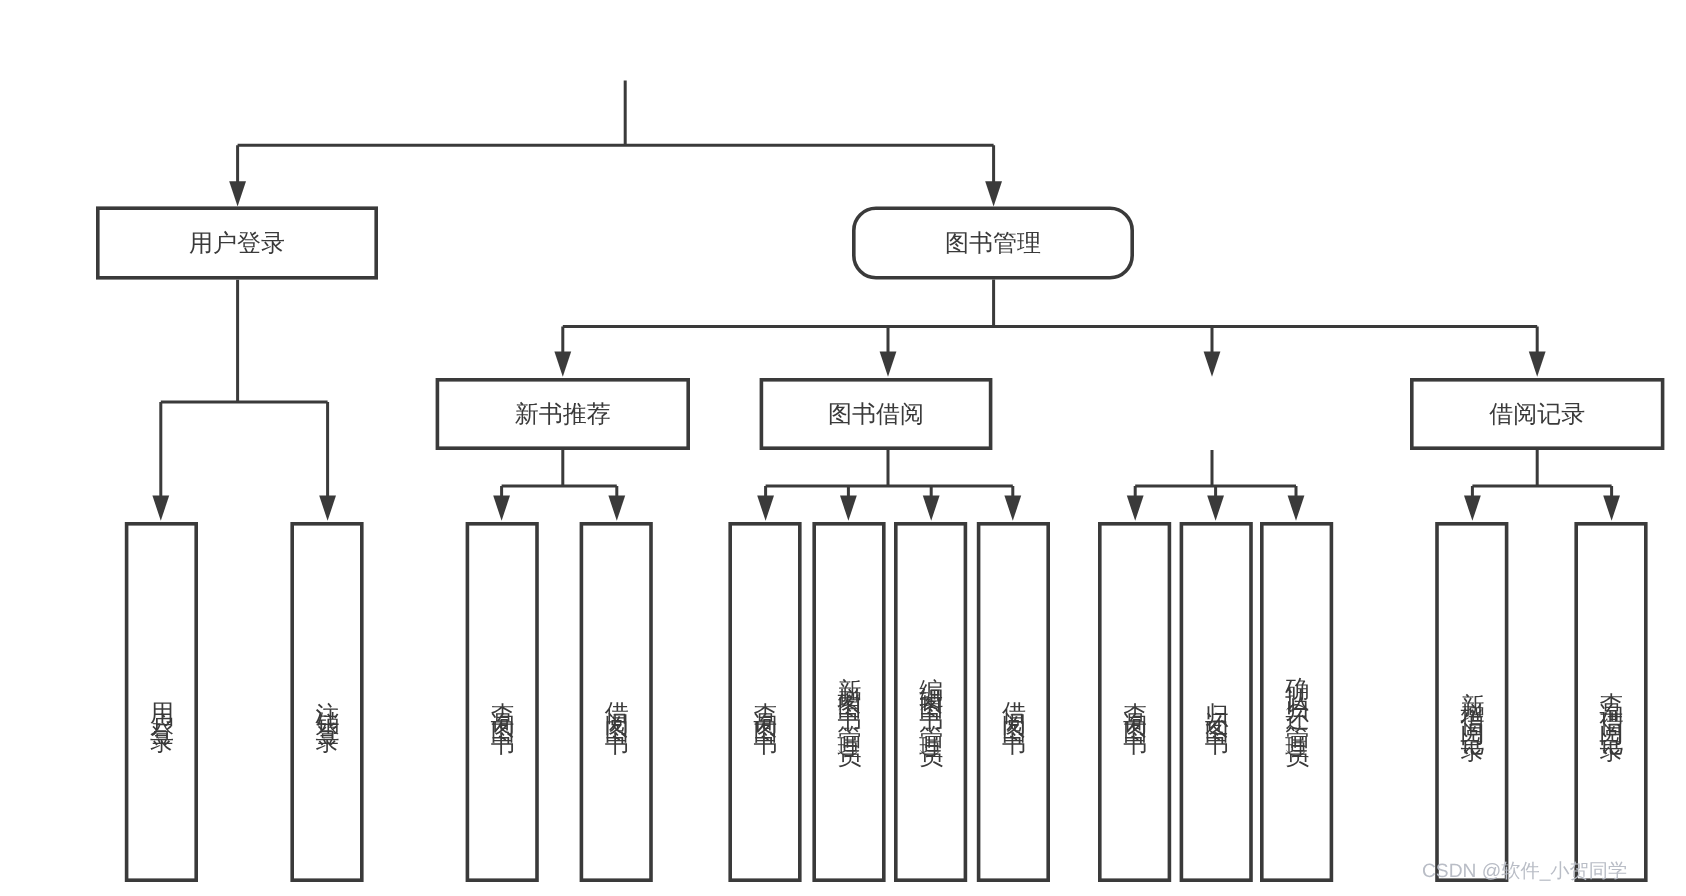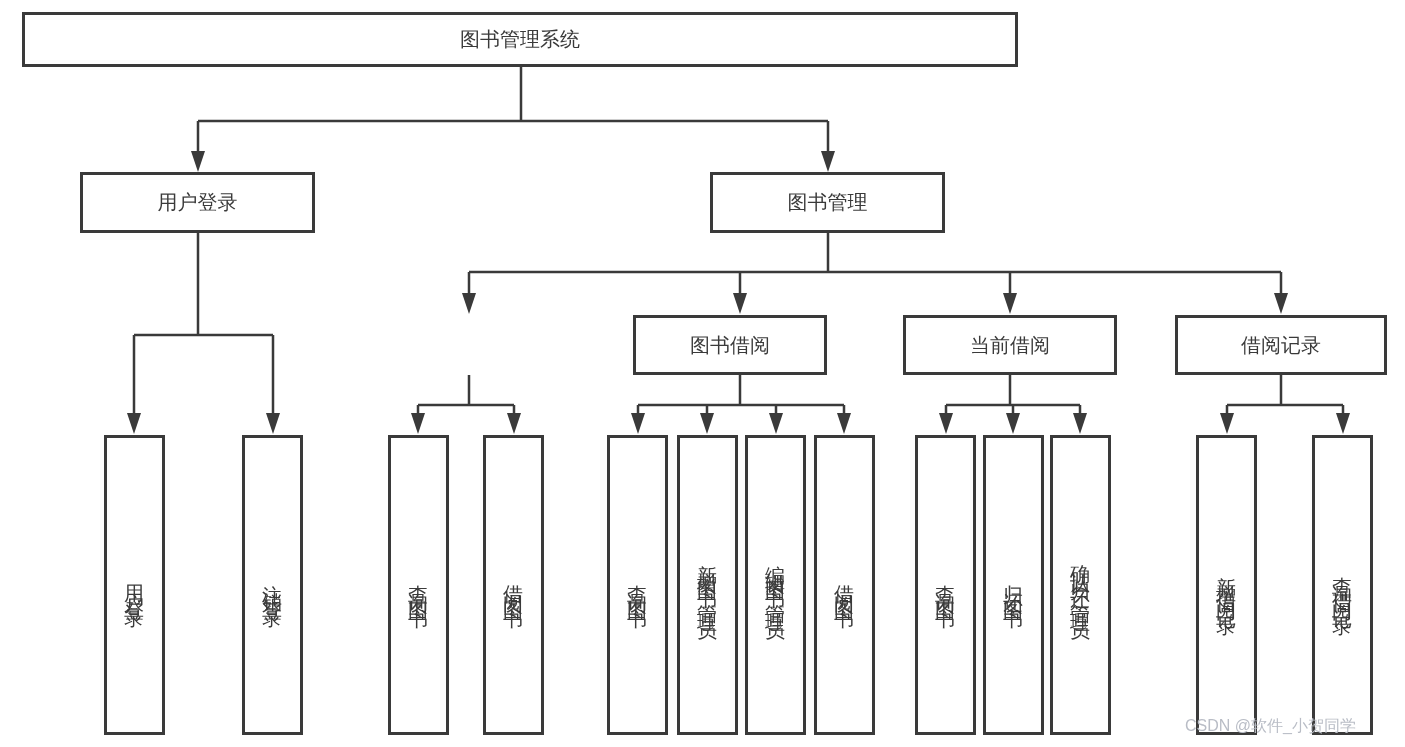--- a/index.html
+++ b/index.html
@@ -24,21 +24,21 @@
   }
   .v{
     writing-mode:vertical-rl;
     letter-spacing:8px;
     top:435px;width:61px;height:300px;
     line-height:1;
   }
   .lvl{height:60px;}
   #b-root{left:22px;top:12px;width:996px;height:55px;}
   #b-login{left:80px;top:172px;width:235px;height:61px;}
-  #b-mgmt{left:710px;top:172px;width:235px;height:61px;}
+  #b-mgmt{left:710px;top:172px;width:235px;height:61px;border-radius:20px;}
   #b-rec{left:363px;top:315px;width:212px;}
   #b-borrow{left:633px;top:315px;width:194px;}
   #b-current{left:903px;top:315px;width:214px;}
   #b-records{left:1175px;top:315px;width:212px;}
   #f1a{left:104px;} #f1b{left:242px;}
   #f2a{left:388px;} #f2b{left:483px;}
   #f3a{left:607px;} #f3b{left:677px;} #f3c{left:745px;} #f3d{left:814px;}
   #f4a{left:915px;} #f4b{left:983px;} #f4c{left:1050px;}
   #f5a{left:1196px;} #f5b{left:1312px;}
   .watermark{
@@ -81,27 +81,26 @@
       <polygon points="769,413 783,413 776,434"></polygon>
       <polygon points="837,413 851,413 844,434"></polygon>
       <polygon points="939,413 953,413 946,434"></polygon>
       <polygon points="1006,413 1020,413 1013,434"></polygon>
       <polygon points="1073,413 1087,413 1080,434"></polygon>
       <polygon points="1220,413 1234,413 1227,434"></polygon>
       <polygon points="1336,413 1350,413 1343,434"></polygon>
     </g>
   </svg>
 
-  <div class="box" id="b-root">图书管理系统</div>
 
   <div class="box lvl" id="b-login">用户登录</div>
   <div class="box lvl" id="b-mgmt">图书管理</div>
 
+  <div class="box lvl" id="b-rec">新书推荐</div>
   <div class="box lvl" id="b-borrow">图书借阅</div>
-  <div class="box lvl" id="b-current">当前借阅</div>
   <div class="box lvl" id="b-records">借阅记录</div>
 
   <div class="box v" id="f1a">用户登录</div>
   <div class="box v" id="f1b">注销登录</div>
 
   <div class="box v" id="f2a">查询图书</div>
   <div class="box v" id="f2b">借阅图书</div>
 
   <div class="box v" id="f3a">查询图书</div>
   <div class="box v" id="f3b">新增图书（管理员）</div>

